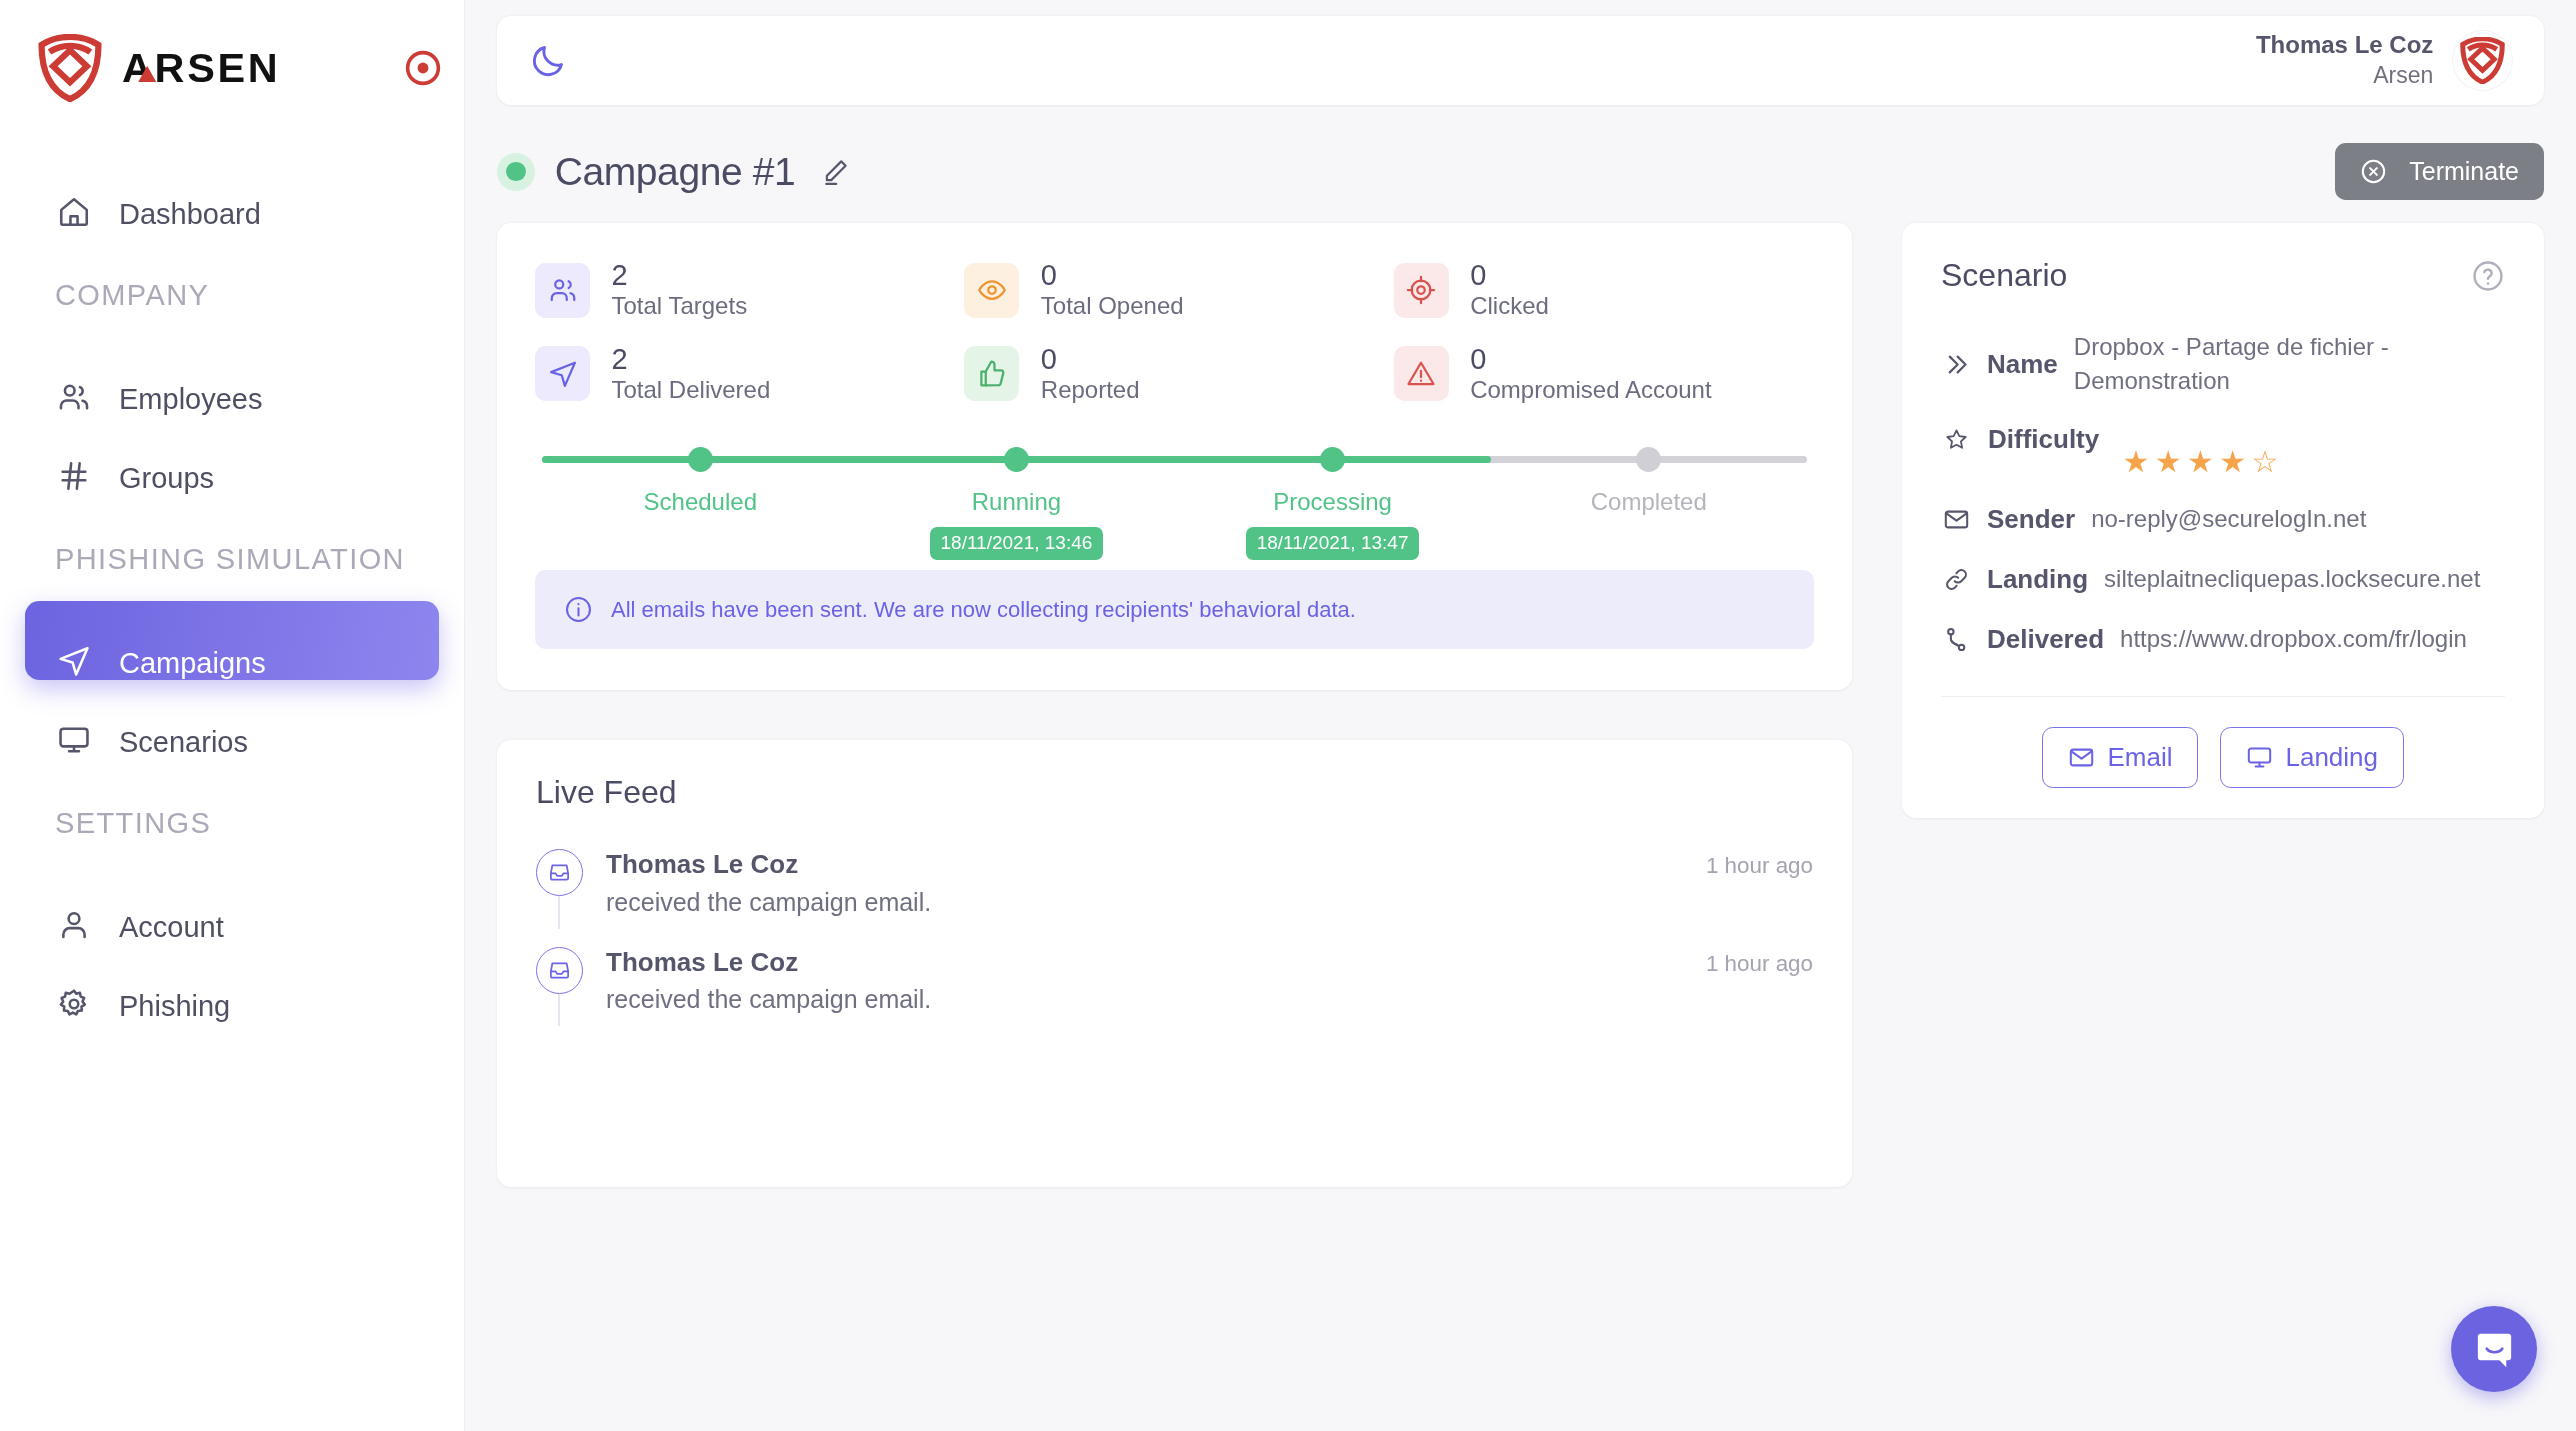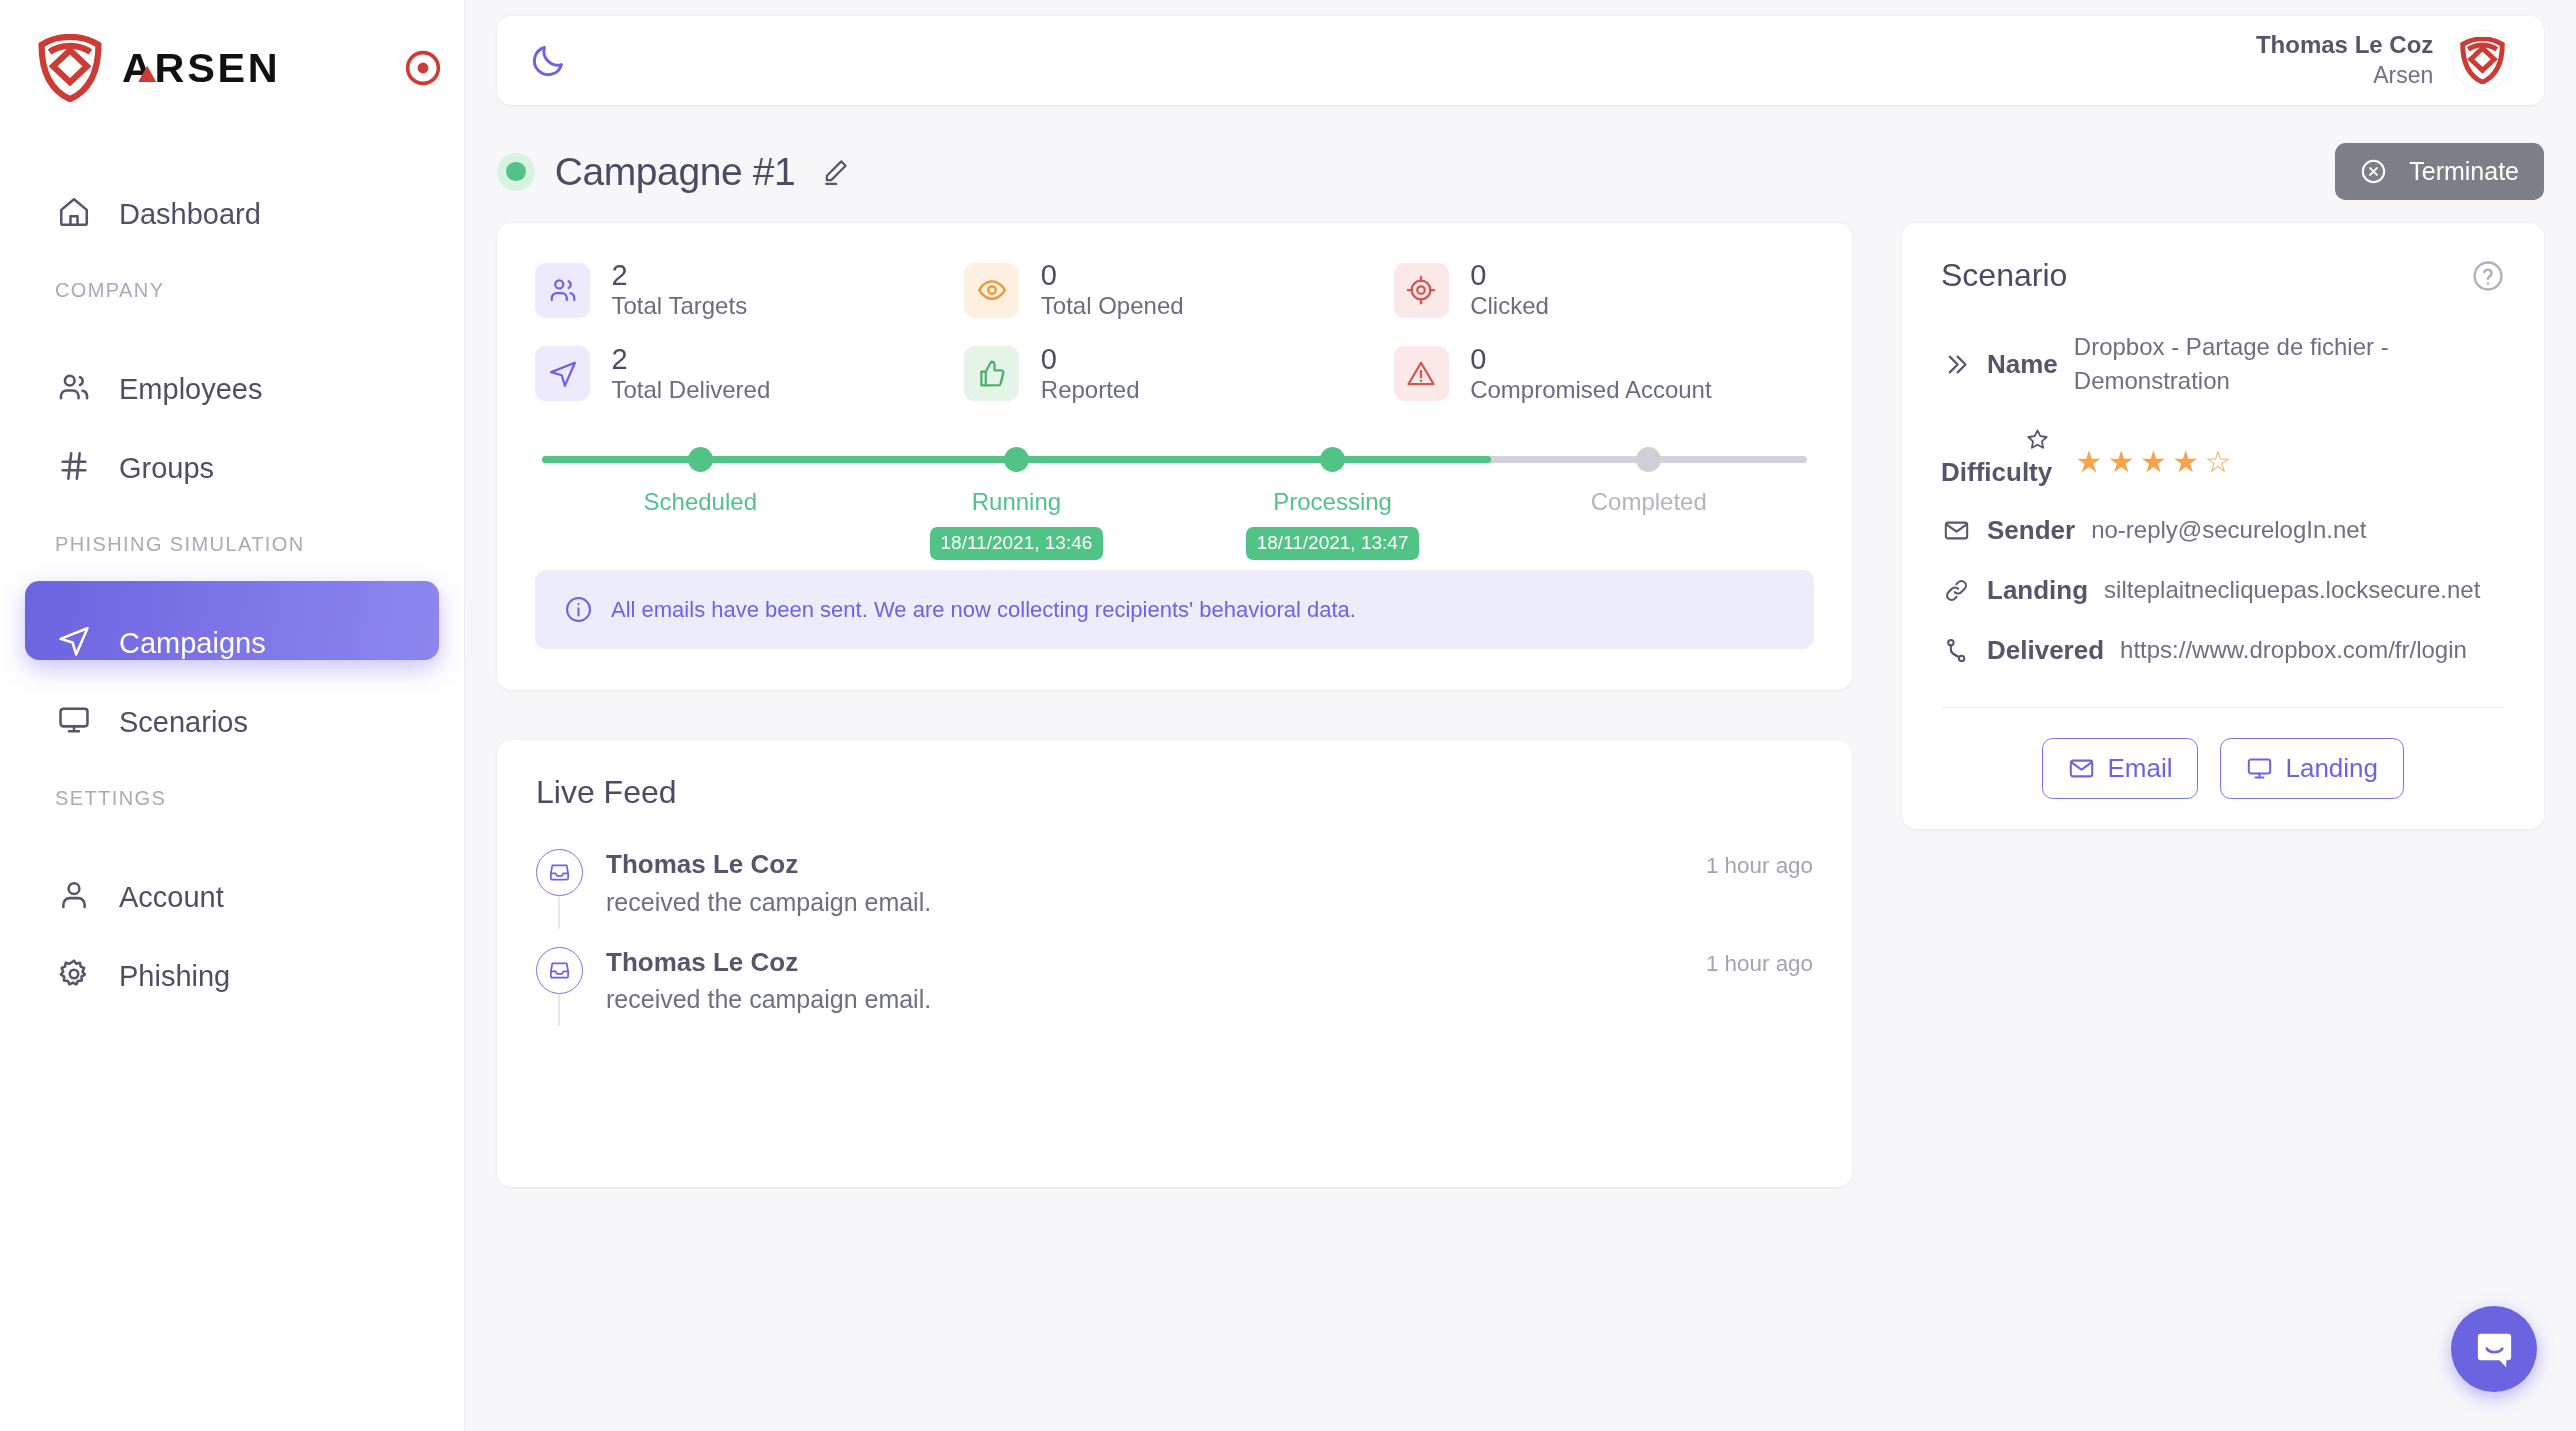--- a/index.html
+++ b/index.html
@@ -23,21 +23,21 @@
     display: flex; align-items: center;
     padding: 34px 0 0 38px;
     gap: 19.7px;
   }
   .brand-shield { width: 64px; height: 68px; flex: 0 0 64px; }
   .brand-word { height: 45px; }
   .brand-dot { margin-left: 19.7px; width: 38px; height: 38px; }
 
   .nav { margin-top: 50px; }
   .nav-section-label {
-    font-size: 20px; letter-spacing: 1.4px;
+    font-size: 29px; letter-spacing: 1.4px;
     color: #a9a9b8; font-weight: 400;
     padding: 0 0 0 55px; margin: 48px 0 25px 0;
     text-transform: uppercase;
   }
   .nav-item {
     display: flex; align-items: flex-end; gap: 26px;
     height: 79px;
     margin: 0 25px 0 25px;
     padding-left: 30px;
     border-radius: 14.3px;
@@ -548,21 +548,21 @@
               <span class="sc-ico">
                 <svg viewBox="0 0 24 24" fill="none" stroke="#55556b" stroke-width="1.9" stroke-linecap="round" stroke-linejoin="round" width="27" height="27">
                   <path d="M6 5 L13 12 L6 19 M13 5 L20 12 L13 19"></path>
                 </svg>
               </span>
               <span class="sc-key">Name</span>
               <span class="sc-val">Dropbox - Partage de fichier - Demonstration</span>
             </div>
 
             <div class="sc-row" style="align-items:flex-start">
-              <span style="display:flex;flex-direction:column;gap:3px;align-items:flex-end">
+              <span style="display:flex;flex-direction:row;gap:17px;align-items:flex-start">
                 <span class="sc-ico">
                   <svg viewBox="0 0 24 24" fill="none" stroke="#55556b" stroke-width="1.7" stroke-linejoin="round" width="25" height="25">
                     <path d="M12 3.2 l2.7 5.6 6.1 .8 -4.5 4.3 1.1 6.1 -5.4 -2.9 -5.4 2.9 1.1 -6.1 -4.5 -4.3 6.1 -.8 Z"></path>
                   </svg>
                 </span>
                 <span class="sc-key">Difficulty</span>
               </span>
               <span class="stars" style="margin-top:23px">
                 <span class="star">★</span>
                 <span class="star">★</span>

